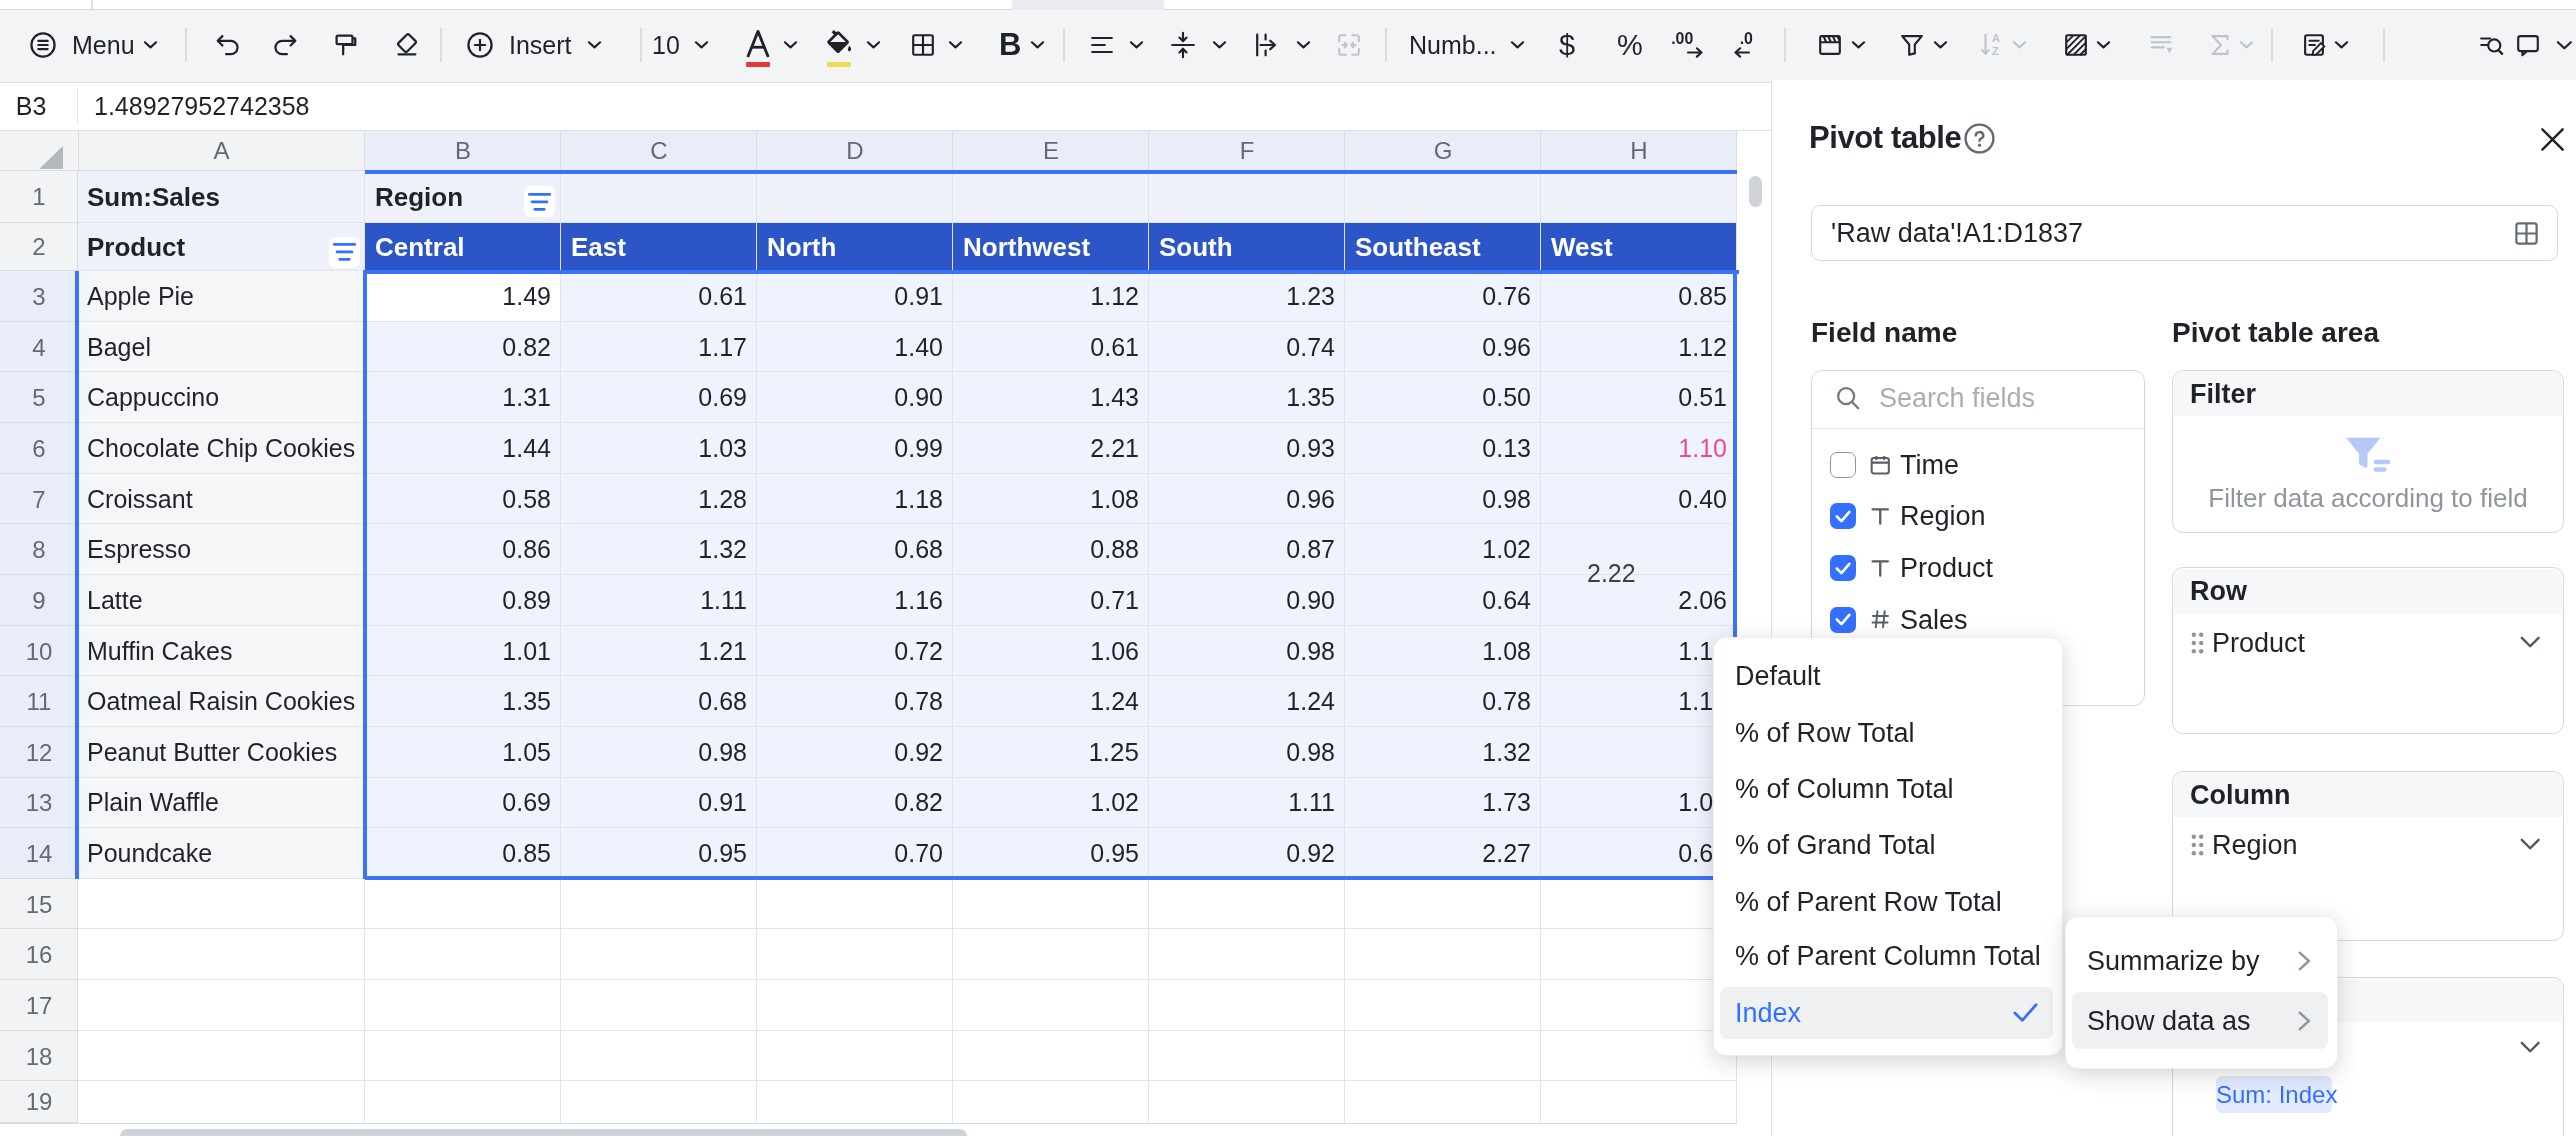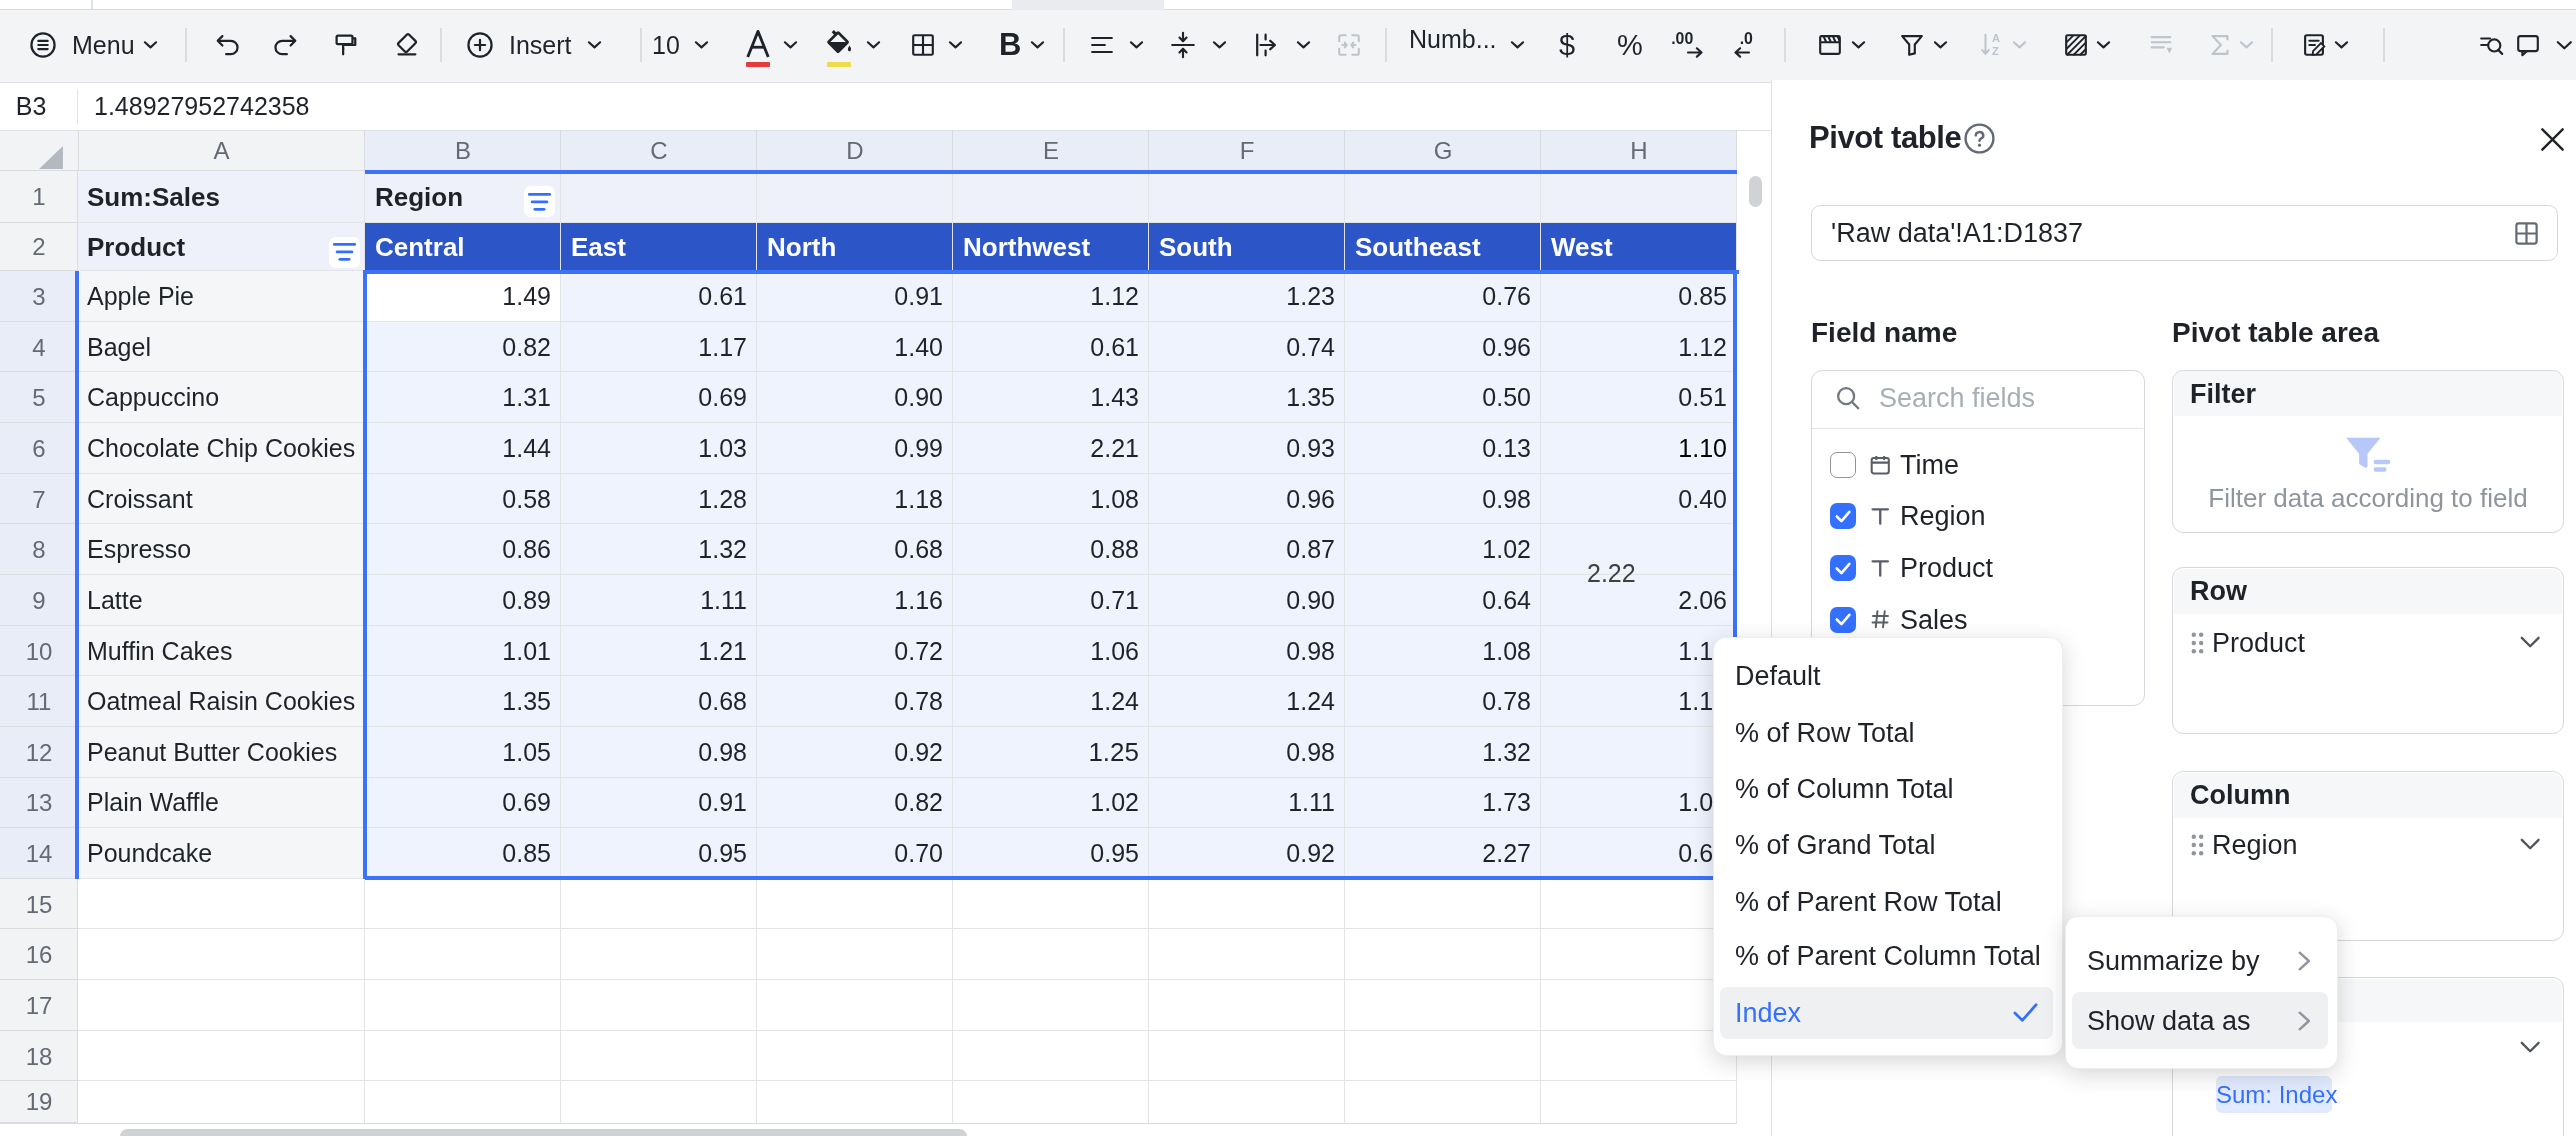--- a/index.html
+++ b/index.html
@@ -101,21 +101,21 @@
       <path d="M13.5 4 V9 M13.5 21 V26" stroke="#1f2329" stroke-width="2.4" stroke-linecap="round"></path>
       <path d="M8 15 H22 M18.5 10.5 L23.5 15 L18.5 19.5" stroke="#1f2329" stroke-width="2.4" stroke-linecap="round" stroke-linejoin="round"></path>
     </svg>
 <svg style="position:absolute;left:1295px;top:39px" width="17" height="11.2" viewBox="0 0 18 12" fill="none">
       <path d="M3 3.5 L9 9 L15 3.5" stroke="#1f2329" stroke-width="2.3" stroke-linecap="round" stroke-linejoin="round"></path>
     </svg>
 <svg style="position:absolute;left:1335px;top:31px" width="28" height="28" viewBox="0 0 30 30" fill="none">
       <path d="M11.5 4.5 H6.5 a2 2 0 0 0 -2 2 V11 M4.5 19 v4.5 a2 2 0 0 0 2 2 H11.5 M18.5 4.5 H23.5 a2 2 0 0 1 2 2 V11 M25.5 19 v4.5 a2 2 0 0 1 -2 2 H18.5 M8 15 h4 m-1.5 -2.5 l2 2.5 l-2 2.5 M22 15 h-4 m1.5 -2.5 l-2 2.5 l2 2.5" stroke="#bfc4cb" stroke-width="2.2" stroke-linecap="round" stroke-linejoin="round"></path>
     </svg>
 <div style="position:absolute;left:1385px;top:28px;width:1.9px;height:34px;background:#d9dce1;"></div>
-<div style="position:absolute;left:1409px;top:25px;height:28px;line-height:28px;font-size:25px;color:#1f2329;font-weight:400;white-space:nowrap;">Numb...</div>
+<div style="position:absolute;left:1409px;top:31px;height:28px;line-height:28px;font-size:25px;color:#1f2329;font-weight:400;white-space:nowrap;">Numb...</div>
 <svg style="position:absolute;left:1509px;top:39px" width="17" height="11.2" viewBox="0 0 18 12" fill="none">
       <path d="M3 3.5 L9 9 L15 3.5" stroke="#1f2329" stroke-width="2.3" stroke-linecap="round" stroke-linejoin="round"></path>
     </svg>
 <div style="position:absolute;left:1559px;top:29px;height:32px;line-height:32px;font-size:29px;color:#1f2329;font-weight:400;white-space:nowrap;">$</div>
 <div style="position:absolute;left:1617px;top:29px;height:32px;line-height:32px;font-size:29px;color:#1f2329;font-weight:400;white-space:nowrap;">%</div>
 <svg style="position:absolute;left:1671px;top:31px" width="34" height="28" viewBox="0 0 36 30" fill="none">
       <text x="0" y="14" font-family="Liberation Sans" font-size="17" font-weight="600" fill="#1f2329">.00</text>
       <path d="M18 23 H32 M27.5 18.5 L32.5 23 L27.5 27.5" stroke="#1f2329" stroke-width="2.3" stroke-linecap="round" stroke-linejoin="round"></path>
     </svg>
 <svg style="position:absolute;left:1732px;top:31px" width="34" height="28" viewBox="0 0 36 30" fill="none">
@@ -318,21 +318,21 @@
 <div style="position:absolute;left:1195px;top:372px;height:51px;line-height:51px;font-size:25px;color:#1f2329;font-weight:400;white-space:nowrap;width:140px;text-align:right;">1.35</div>
 <div style="position:absolute;left:1391px;top:372px;height:51px;line-height:51px;font-size:25px;color:#1f2329;font-weight:400;white-space:nowrap;width:140px;text-align:right;">0.50</div>
 <div style="position:absolute;left:1587px;top:372px;height:51px;line-height:51px;font-size:25px;color:#1f2329;font-weight:400;white-space:nowrap;width:140px;text-align:right;">0.51</div>
 <div style="position:absolute;left:87px;top:423px;height:51px;line-height:51px;font-size:25px;color:#1f2329;font-weight:400;white-space:nowrap;">Chocolate Chip Cookies</div>
 <div style="position:absolute;left:411px;top:423px;height:51px;line-height:51px;font-size:25px;color:#1f2329;font-weight:400;white-space:nowrap;width:140px;text-align:right;">1.44</div>
 <div style="position:absolute;left:607px;top:423px;height:51px;line-height:51px;font-size:25px;color:#1f2329;font-weight:400;white-space:nowrap;width:140px;text-align:right;">1.03</div>
 <div style="position:absolute;left:803px;top:423px;height:51px;line-height:51px;font-size:25px;color:#1f2329;font-weight:400;white-space:nowrap;width:140px;text-align:right;">0.99</div>
 <div style="position:absolute;left:999px;top:423px;height:51px;line-height:51px;font-size:25px;color:#1f2329;font-weight:400;white-space:nowrap;width:140px;text-align:right;">2.21</div>
 <div style="position:absolute;left:1195px;top:423px;height:51px;line-height:51px;font-size:25px;color:#1f2329;font-weight:400;white-space:nowrap;width:140px;text-align:right;">0.93</div>
 <div style="position:absolute;left:1391px;top:423px;height:51px;line-height:51px;font-size:25px;color:#1f2329;font-weight:400;white-space:nowrap;width:140px;text-align:right;">0.13</div>
-<div style="position:absolute;left:1587px;top:423px;height:51px;line-height:51px;font-size:25px;color:#000000;font-weight:400;white-space:nowrap;width:140px;text-align:right;">1.10</div>
+<div style="position:absolute;left:1587px;top:423px;height:51px;line-height:51px;font-size:25px;color:#ec4899;font-weight:400;white-space:nowrap;width:140px;text-align:right;">1.10</div>
 <div style="position:absolute;left:87px;top:474px;height:51px;line-height:51px;font-size:25px;color:#1f2329;font-weight:400;white-space:nowrap;">Croissant</div>
 <div style="position:absolute;left:411px;top:474px;height:51px;line-height:51px;font-size:25px;color:#1f2329;font-weight:400;white-space:nowrap;width:140px;text-align:right;">0.58</div>
 <div style="position:absolute;left:607px;top:474px;height:51px;line-height:51px;font-size:25px;color:#1f2329;font-weight:400;white-space:nowrap;width:140px;text-align:right;">1.28</div>
 <div style="position:absolute;left:803px;top:474px;height:51px;line-height:51px;font-size:25px;color:#1f2329;font-weight:400;white-space:nowrap;width:140px;text-align:right;">1.18</div>
 <div style="position:absolute;left:999px;top:474px;height:51px;line-height:51px;font-size:25px;color:#1f2329;font-weight:400;white-space:nowrap;width:140px;text-align:right;">1.08</div>
 <div style="position:absolute;left:1195px;top:474px;height:51px;line-height:51px;font-size:25px;color:#1f2329;font-weight:400;white-space:nowrap;width:140px;text-align:right;">0.96</div>
 <div style="position:absolute;left:1391px;top:474px;height:51px;line-height:51px;font-size:25px;color:#1f2329;font-weight:400;white-space:nowrap;width:140px;text-align:right;">0.98</div>
 <div style="position:absolute;left:1587px;top:474px;height:51px;line-height:51px;font-size:25px;color:#1f2329;font-weight:400;white-space:nowrap;width:140px;text-align:right;">0.40</div>
 <div style="position:absolute;left:87px;top:524px;height:51px;line-height:51px;font-size:25px;color:#1f2329;font-weight:400;white-space:nowrap;">Espresso</div>
 <div style="position:absolute;left:411px;top:524px;height:51px;line-height:51px;font-size:25px;color:#1f2329;font-weight:400;white-space:nowrap;width:140px;text-align:right;">0.86</div>

